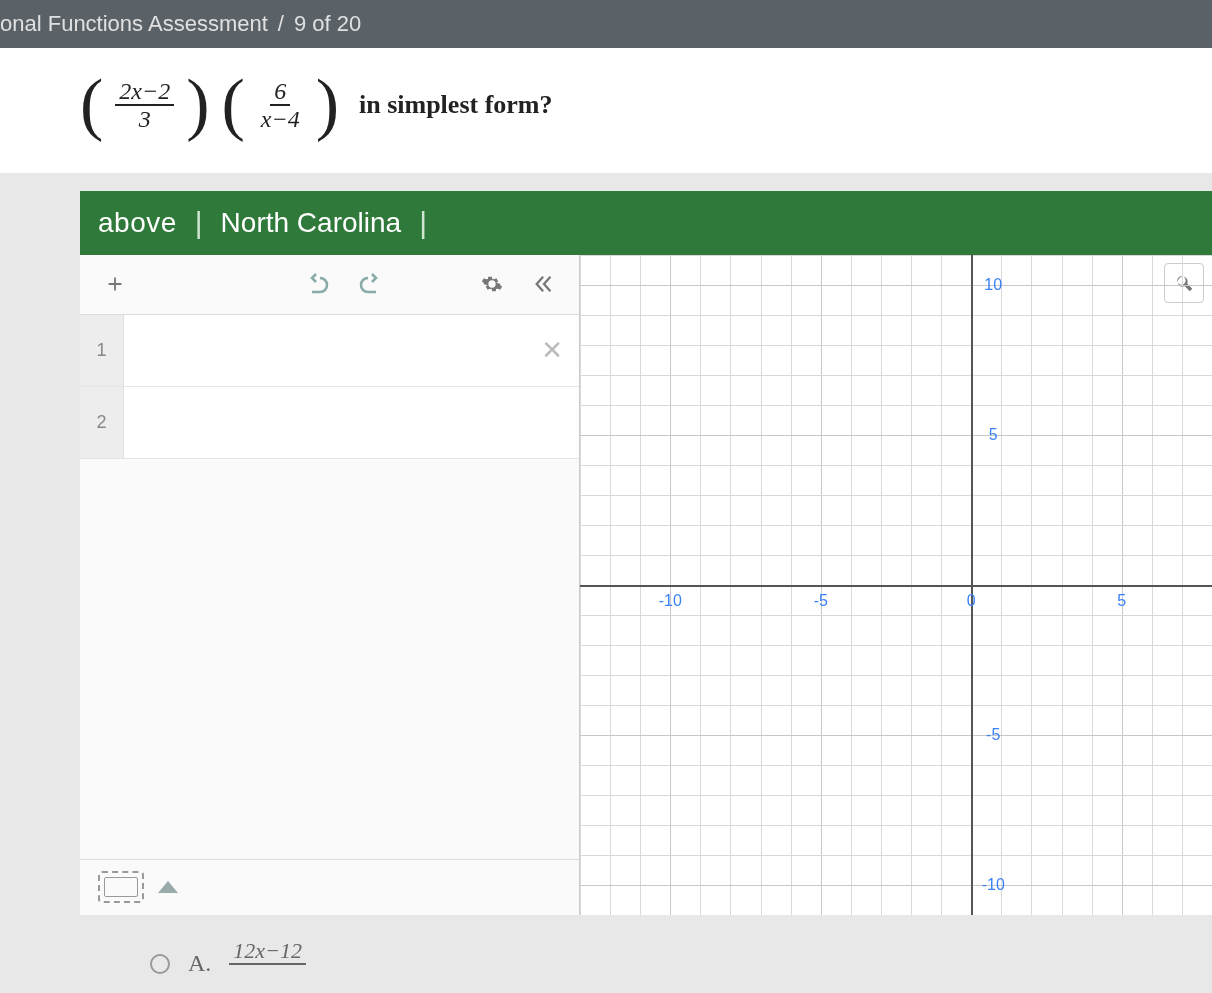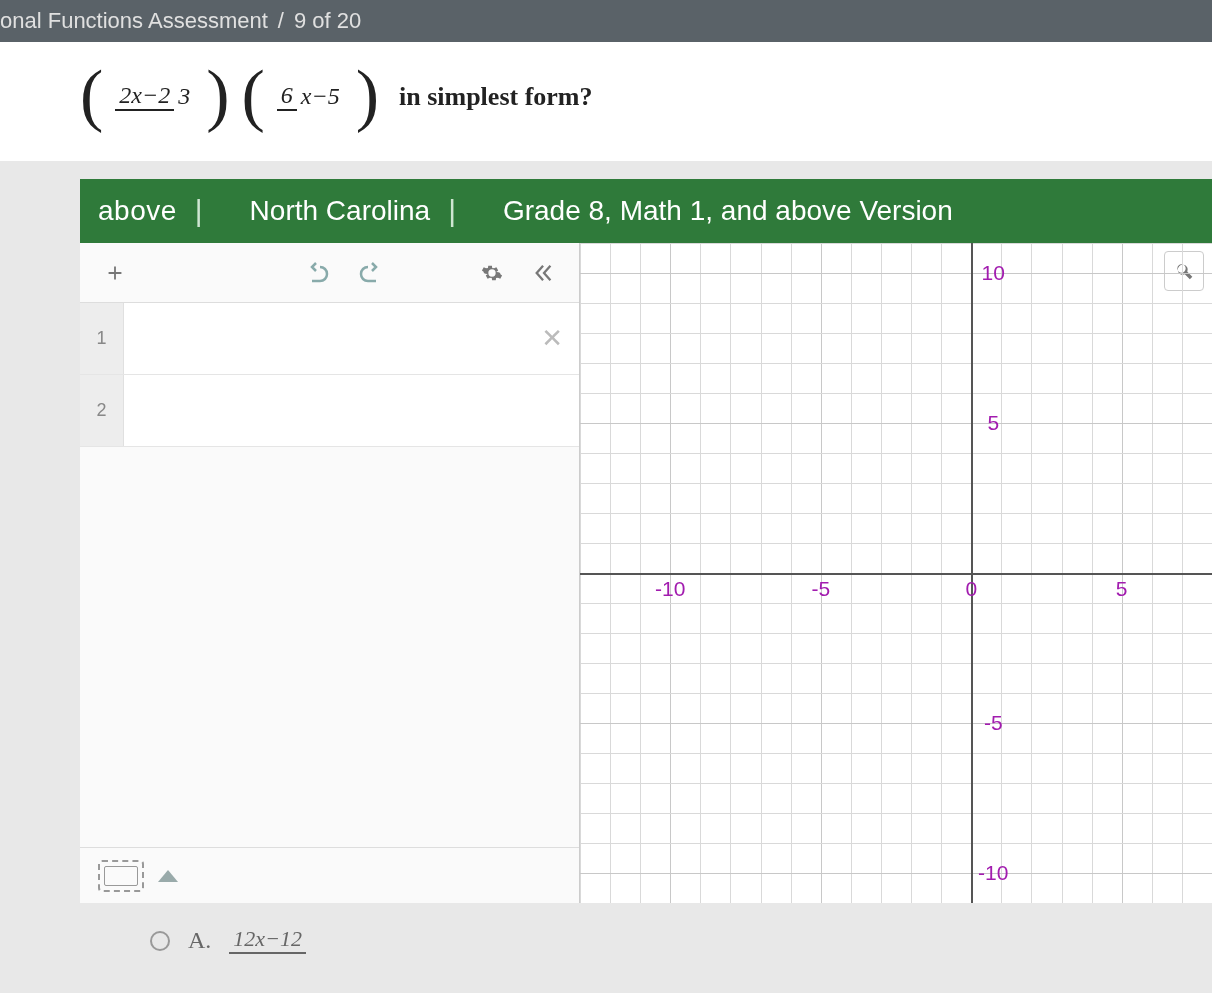--- a/index.html
+++ b/index.html
@@ -10,21 +10,21 @@
     height: 993px;
     overflow: hidden;
     position: relative;
   }
   .top-bar {
     background: #5a6268;
     color: #e0e0e0;
     padding: 6px 0 6px 0;
     font-size: 22px;
     font-weight: 400;
-    height: 42px;
+    height: 48px;
     display: flex;
     align-items: center;
   }
   .question-area {
     background: #ffffff;
     padding: 30px 0 40px 80px;
     font-size: 26px;
     font-family: "Times New Roman", serif;
     color: #222;
     display: flex;
@@ -34,21 +34,21 @@
   .question-area .bold { font-weight: bold; }
   .paren {
     font-size: 70px;
     font-weight: 300;
     line-height: 0.7;
     position: relative;
     top: -2px;
   }
   .frac {
     display: inline-flex;
-    flex-direction: row;
+    flex-direction: column;
     align-items: center;
     line-height: 1.1;
     font-style: italic;
     font-size: 24px;
   }
   .frac .num { border-bottom: 2px solid #222; padding: 0 4px; }
   .frac .den { padding: 0 4px; }
 
   .desmos-wrap {
     margin: 18px 0 0 80px;
@@ -58,21 +58,21 @@
     background: #2f7a3a;
     color: #fff;
     display: flex;
     align-items: center;
     height: 64px;
     padding: 0 18px;
     font-size: 28px;
   }
   .desmos-logo { font-weight: 400; letter-spacing: 0.5px; }
   .pipe { color: #cfe6d2; margin: 0 18px; font-size: 30px; font-weight: 100; }
-  .desmos-sub { font-weight: 400; margin-left: 29px; }
+  .desmos-sub { font-weight: 400; }
 
   .desmos-body {
     display: flex;
     height: 660px;
     background: #fff;
   }
 
   
   .left-panel {
     width: 500px;
@@ -165,22 +165,22 @@
     flex: 1;
     position: relative;
     background: #fff;
     overflow: hidden;
   }
   .grid-line { position: absolute; background: #d9d9d9; }
   .grid-line.major { background: #c8c8c8; }
   .axis { position: absolute; background: #555; }
   .tick-label {
     position: absolute;
-    font-size: 21px;
-    color: #a21caf;
+    font-size: 16px;
+    color: #3b82f6;
     font-family: Arial, sans-serif;
     transform: translate(-50%, -50%);
   }
   .wrench-btn {
     position: absolute;
     top: 8px; right: 8px;
     width: 40px; height: 40px;
     background: #fff;
     border: 1px solid #ccc;
     border-radius: 4px;
@@ -220,33 +220,32 @@
 <div class="question-area">
   <span class="paren">(</span>
   <span class="frac">
     <span class="num">2x−2</span>
     <span class="den">3</span>
   </span>
   <span class="paren">)</span>
   <span class="paren">(</span>
   <span class="frac">
     <span class="num">6</span>
-    <span class="den">x−5</span>
+    <span class="den">x−4</span>
   </span>
   <span class="paren">)</span>
   <span class="bold" style="margin-left:8px;">in simplest form?</span>
 </div>
 
 <div class="desmos-wrap">
   <div class="desmos-header">
     <span class="desmos-logo">above</span>
     <span class="pipe">|</span>
     <span class="desmos-sub">North Carolina</span>
     <span class="pipe">|</span>
-    <span class="desmos-sub">Grade 8, Math 1, and above Version</span>
   </div>
 
   <div class="desmos-body">
 
     <div class="left-panel">
       <div class="toolbar">
         <div class="icon-btn">
           <svg width="22" height="22" viewBox="0 0 24 24">
               <path fill="#777" d="M11 5h2v6h6v2h-6v6h-2v-6H5v-2h6z"></path>
             </svg>

